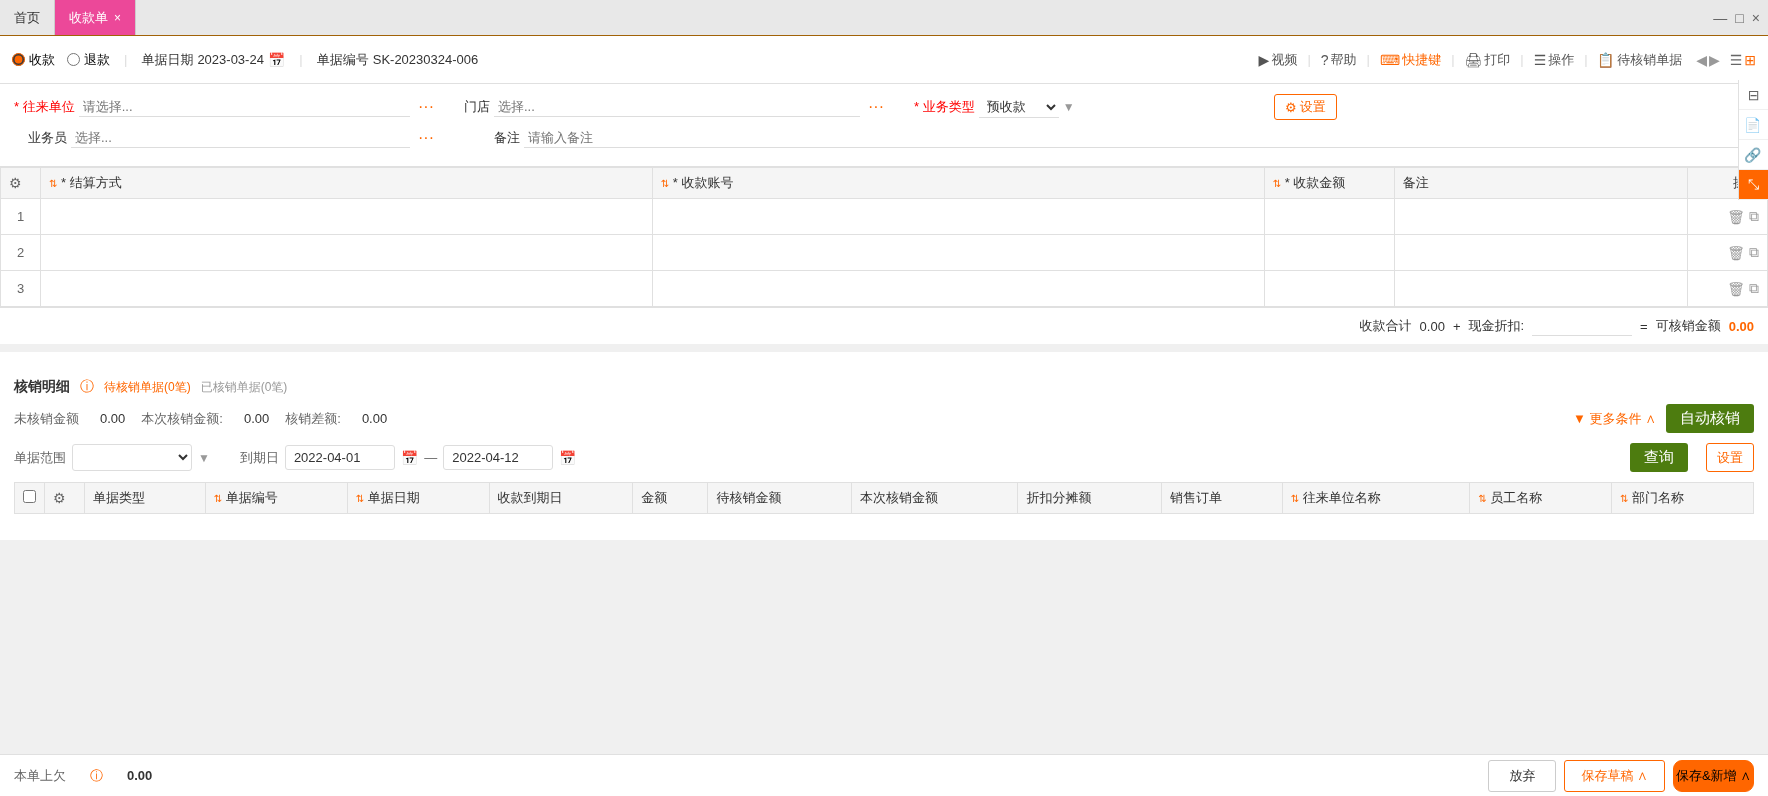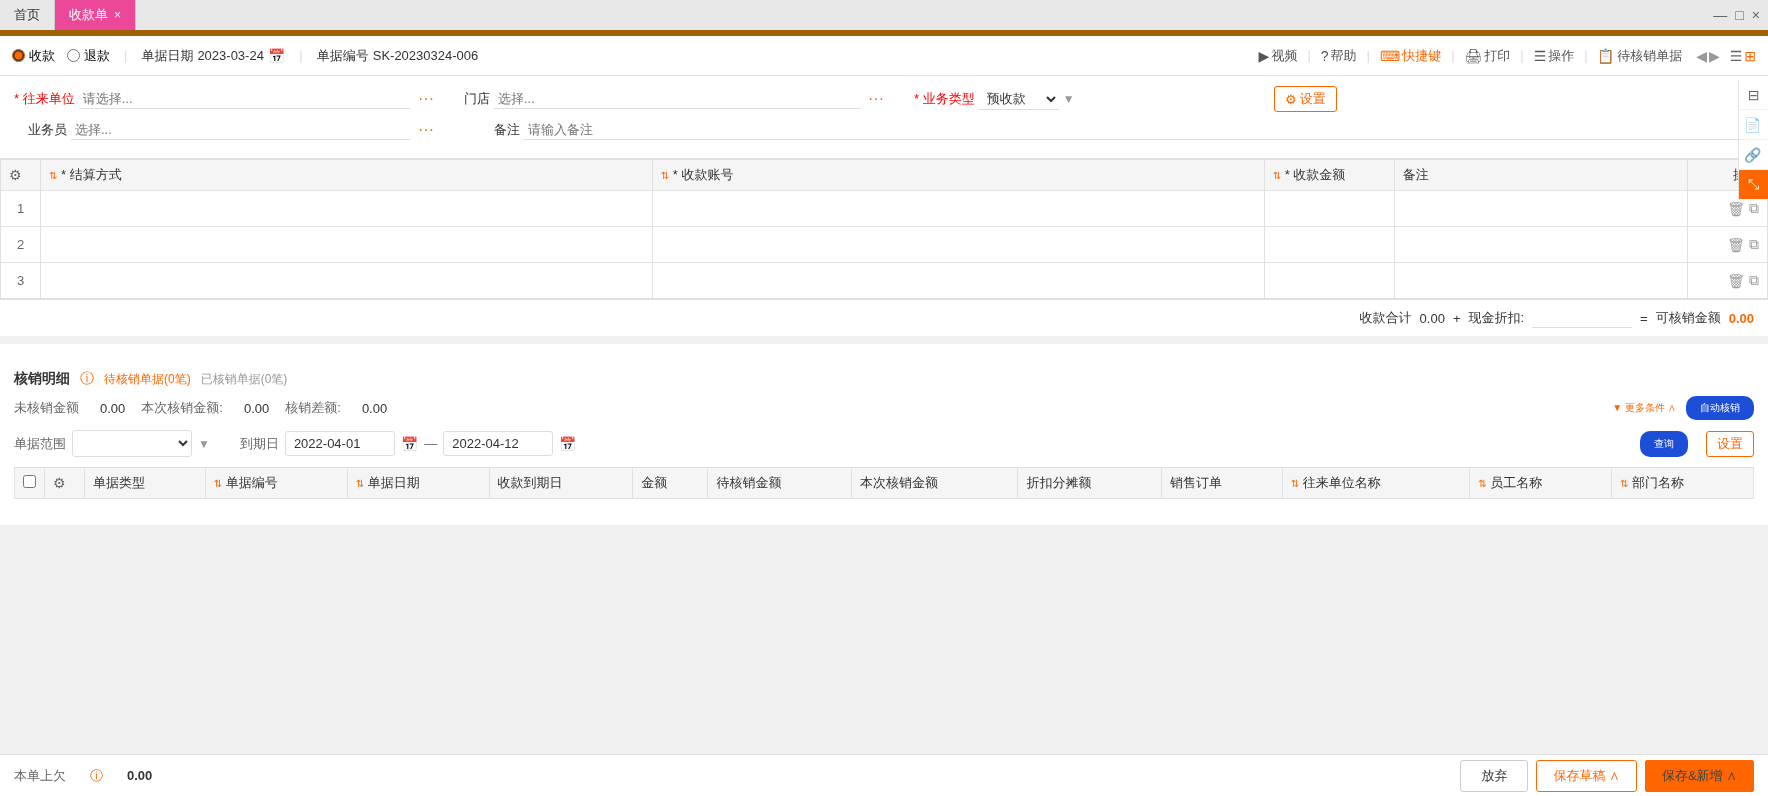--- a/index.html
+++ b/index.html
@@ -1,35 +1,35 @@
 <!DOCTYPE html>
 <html><head>
   <meta charset="utf-8">
   <style>
     * { box-sizing: border-box; margin: 0; padding: 0; font-family: 'Microsoft YaHei', Arial, sans-serif; font-size: 13px; }
     body { background: #f0f0f0; width: 1768px; height: 796px; overflow: hidden; }
 
     
     .tab-bar {
       display: flex; align-items: center; background: #e8e8e8; height: 36px;
-      border-bottom: 6px solid #a16207; position: relative;
+      border-bottom: 1px solid #a16207; position: relative;
     }
     .tab-item {
       display: flex; align-items: center; padding: 0 14px; height: 100%;
       cursor: pointer; font-size: 13px; color: #333; border-right: 1px solid #ccc;
     }
     .tab-item.home { background: #e8e8e8; }
     .tab-item.active { background: #ec4899; color: #fff; }
     .tab-close { margin-left: 6px; cursor: pointer; font-size: 12px; }
     .tab-bar-right { margin-left: auto; display: flex; align-items: center; padding-right: 8px; gap: 8px; }
     .tab-bar-right span { cursor: pointer; color: #666; font-size: 14px; }
 
     
     .toolbar {
-      display: flex; align-items: center; background: #fff; height: 40px;
+      display: flex; align-items: center; background: #fff; height: 48px;
       padding: 0 12px; border-bottom: 1px solid #e0e0e0; gap: 10px;
     }
     .toolbar-radio { display: flex; align-items: center; gap: 4px; }
     .toolbar-radio input { accent-color: #f60; }
     .toolbar-sep { color: #ddd; margin: 0 4px; }
     .toolbar-field { display: flex; align-items: center; gap: 4px; font-size: 13px; }
     .toolbar-field label { color: #333; }
     .toolbar-field span.val { color: #333; font-weight: normal; }
     .toolbar-right { margin-left: auto; display: flex; align-items: center; gap: 10px; font-size: 13px; color: #555; }
     .toolbar-right .item { display: flex; align-items: center; gap: 2px; cursor: pointer; }
@@ -105,24 +105,24 @@
     .tab-link.active { color: #f60; }
     .tab-link span { font-size: 12px; }
 
     .stats-row { display: flex; align-items: center; gap: 16px; margin-bottom: 10px; font-size: 13px; }
     .stats-item { display: flex; align-items: center; gap: 21px; }
     .stats-label { color: #666; }
     .stats-val { color: #333; }
 
     .filter-row { display: flex; align-items: center; gap: 10px; margin-bottom: 10px; }
     .filter-right { margin-left: auto; display: flex; align-items: center; gap: 8px; }
-    .more-filter { color: #f60; cursor: pointer; font-size: 10px; }
+    .more-filter { color: #f60; cursor: pointer; font-size: 13px; }
     .auto-verify-btn {
-      background: #1d4ed8; color: #fff; border: none; padding: 5px 14px;
-      border-radius: 10px; cursor: pointer; font-size: 10px;
+      background: #4d7c0f; color: #fff; border: none; padding: 5px 14px;
+      border-radius: 3px; cursor: pointer; font-size: 15px;
     }
     .field-group { display: flex; align-items: center; gap: 6px; }
     .field-group label { color: #666; white-space: nowrap; }
     .field-select {
       border: 1px solid #ddd; border-radius: 3px; padding: 4px 8px;
       font-size: 13px; color: #333; background: #fff; min-width: 120px;
     }
     .dropdown-arrow { color: #999; font-size: 12px; }
     .date-input {
       border: 1px solid #ddd; border-radius: 3px; padding: 4px 8px;
@@ -155,22 +155,22 @@
     .btn-abandon {
       background: #fff; border: 1px solid #ccc; color: #333;
       padding: 6px 20px; border-radius: 3px; cursor: pointer; font-size: 13px;
     }
     .btn-save-draft {
       background: #fff; border: 1px solid #f60; color: #f60;
       padding: 6px 16px; border-radius: 3px; cursor: pointer; font-size: 13px;
       display: flex; align-items: center; gap: 4px;
     }
     .btn-save-new {
-      background: #f60; border: 1px solid #f60; color: #404040;
-      padding: 6px 16px; border-radius: 2px; cursor: pointer; font-size: 13px;
+      background: #f60; border: 1px solid #f60; color: #000000;
+      padding: 6px 2px; border-radius: 9px; cursor: pointer; font-size: 13px;
       display: flex; align-items: center; gap: 4px;
     }
 
     
     .right-panel {
       position: fixed; right: 0; top: 80px; width: 30px;
       display: flex; flex-direction: column; align-items: center; gap: 0;
       background: #fff; border-left: 1px solid #e0e0e0; z-index: 10;
     }
     .right-panel-btn {

